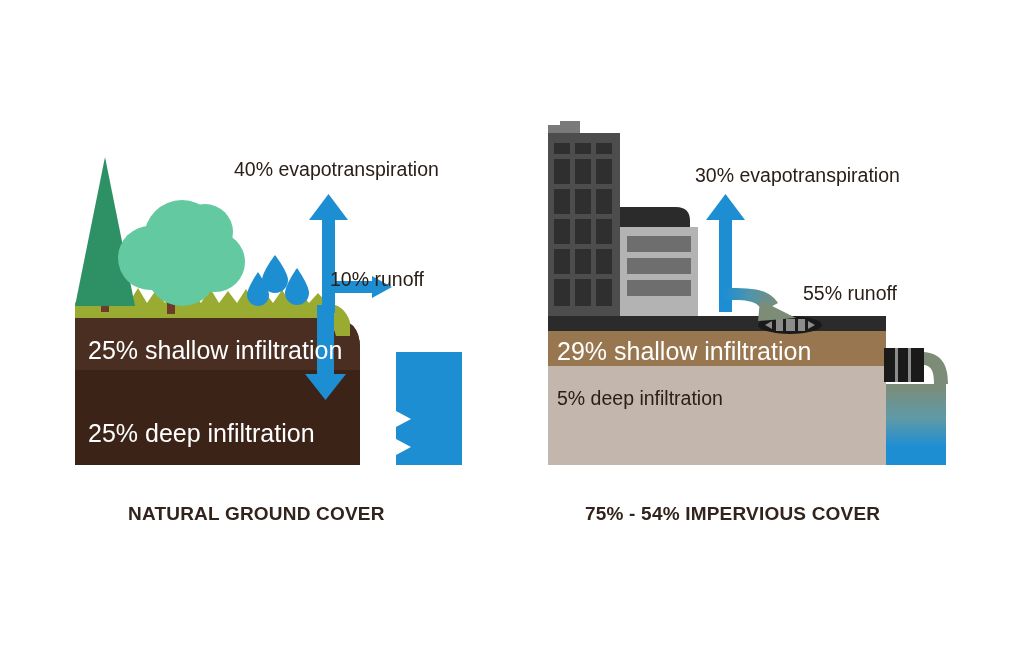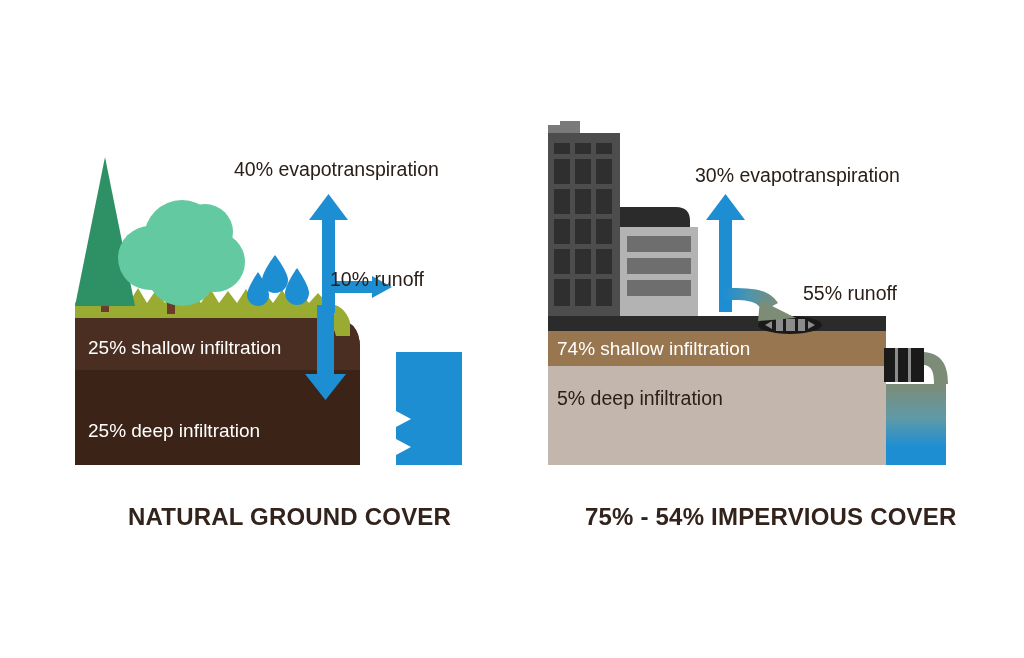--- a/index.html
+++ b/index.html
@@ -22,26 +22,26 @@
   .panel { position: absolute; top: 0; left: 0; width: 1024px; height: 658px; }
   svg.layer { position: absolute; top: 0; left: 0; }
 
   .lbl {
     position: absolute;
     font-family: "Liberation Sans", sans-serif;
     white-space: nowrap;
     line-height: 1;
   }
   .lbl-dark { color: #2b2019; font-size: 19.5px; }
-  .lbl-white { color: #ffffff; font-size: 19px; }
+  .lbl-white { color: #ffffff; font-size: 25px; }
   .caption {
     position: absolute;
     font-family: "Liberation Sans", sans-serif;
     font-weight: bold;
-    font-size: 24px;
+    font-size: 19px;
     letter-spacing: 0.2px;
     color: #32241c;
     white-space: nowrap;
   }
 </style>
 </head>
 <body>
 
 <div id="stage">
 
@@ -221,20 +221,20 @@
           <rect x="908" y="348" width="3" height="34"></rect>
         </g>
         <path d="M924,352 C944,354 948,368 948,384 L934,384 C934,372 932,366 924,365 Z" fill="#7d8c76"></path>
       </g>
     </svg>
 
     <span class="lbl lbl-dark" style="left:695px; top:166px;text-align:right;">30% evapotranspiration</span>
 
     <span class="lbl lbl-dark" style="left:803px; top:284px;">55% runoff</span>
 
-    <span class="lbl lbl-white" style="left:557px; top:339px;">74% shallow infiltration</span>
+    <span class="lbl lbl-white" style="left:557px; top:339px;">29% shallow infiltration</span>
 
     <span class="lbl lbl-dark" style="left:557px; top:389px;">5% deep infiltration</span>
 
     <span class="caption" style="left:585px; top:503px;">75% - 54% IMPERVIOUS COVER</span>
   </div>
 
 </div>
 
 </body></html>

